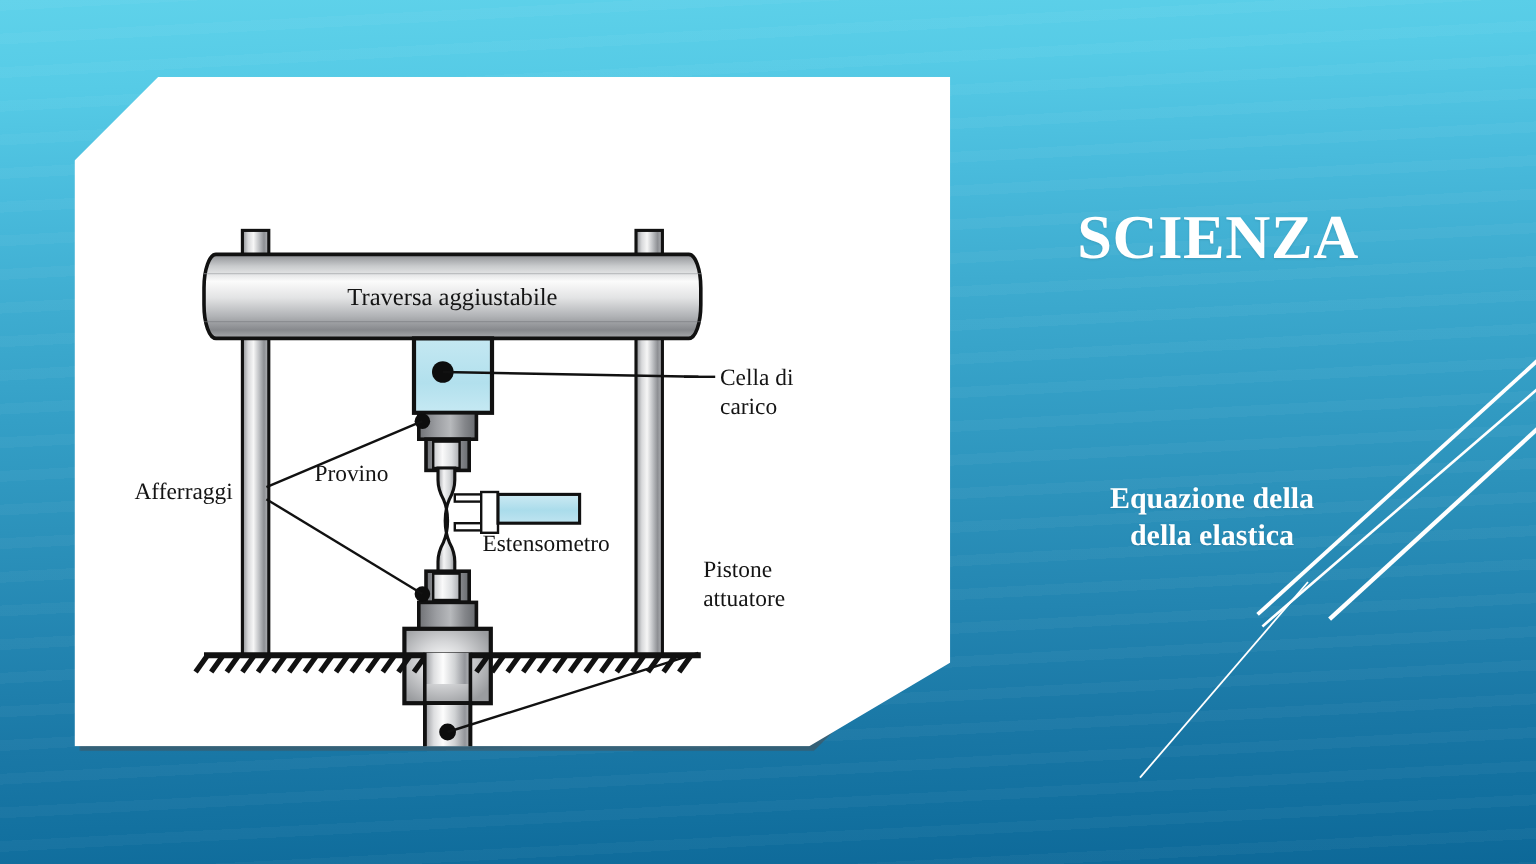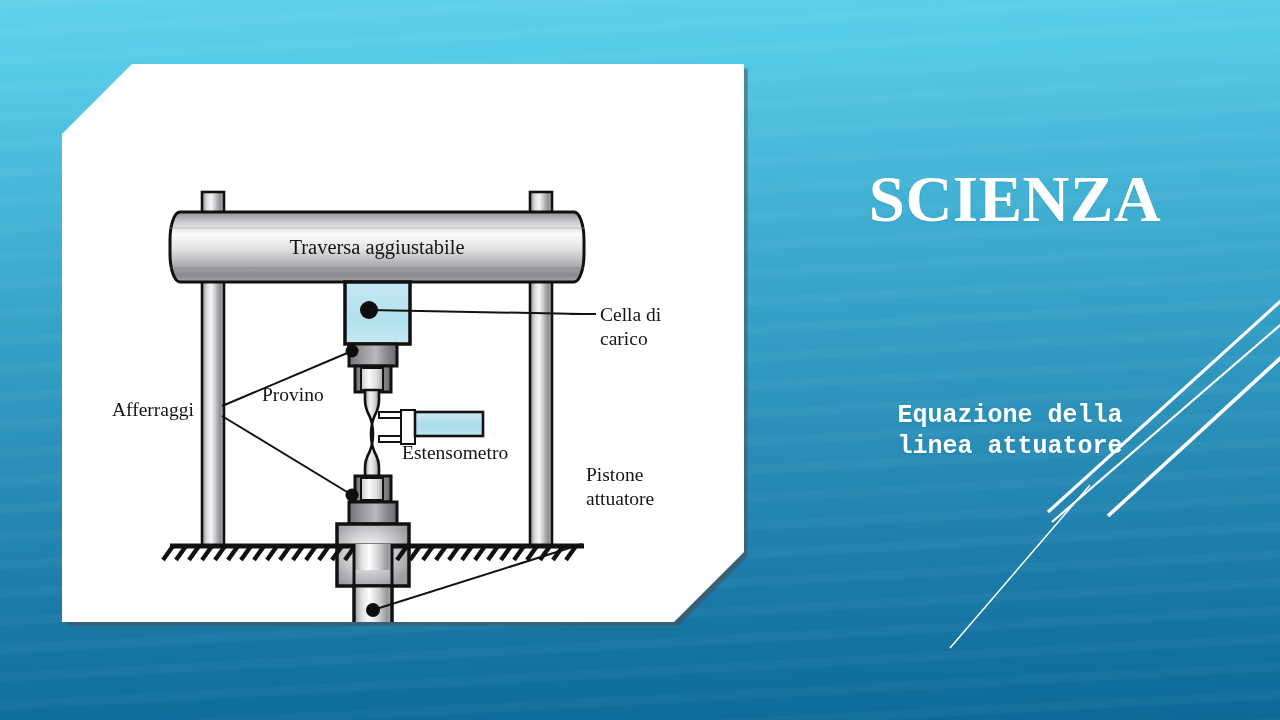--- a/index.html
+++ b/index.html
@@ -29,39 +29,40 @@
   
   .card-wrap{position:absolute;left:62px;top:64px;width:682px;height:558px;}
   .card-shadow{
     position:absolute;left:4px;top:4px;width:682px;height:558px;
     background:#4c4f52;opacity:.55;filter:blur(1px);
     clip-path:polygon(70px 0, 100% 0, 100% 488px, 612px 100%, 0 100%, 0 70px);
   }
   .card{
     position:absolute;left:0;top:0;width:682px;height:558px;background:#ffffff;
     clip-path:polygon(70px 0, 100% 0, 100% 488px, 612px 100%, 0 100%, 0 70px);
+    padding-left:48px;
   }
 
   
   .diagram{position:absolute;left:0;top:0;width:682px;height:558px;}
 
   
   .title{
     position:absolute;left:770px;top:168px;width:490px;
     text-align:center;color:#ffffff;
     font-family:"Liberation Serif", serif;
-    font-weight:bold;font-size:65px;line-height:62px;
+    font-weight:bold;font-size:52px;line-height:62px;
     letter-spacing:0.5px;
     text-shadow:0 1px 2px rgba(0,0,0,.10);
   }
   .title .ln{display:block;}
   .subtitle{
     position:absolute;left:790px;top:400px;width:440px;
     text-align:center;color:#ffffff;
-    font-family:Liberation Mono, monospace;
+    font-family:Liberation Serif, serif;
     font-weight:bold;font-size:25px;line-height:31px;
     text-shadow:0 1px 2px rgba(0,0,0,.10);
   }
   .subtitle .ln{display:block;}
 </style>
 </head>
 <body>
 
 <div id="slide">
   <div class="bands"></div>
@@ -276,15 +277,15 @@
 
     </div>
   </div>
 
   <div class="title">
     <span class="ln">SCIENZA</span>
   </div>
 
   <div class="subtitle">
     <span class="ln">Equazione della</span>
-    <span class="ln">linea attuatore</span>
+    <span class="ln">della elastica</span>
   </div>
 </div>
 
 </body></html>

